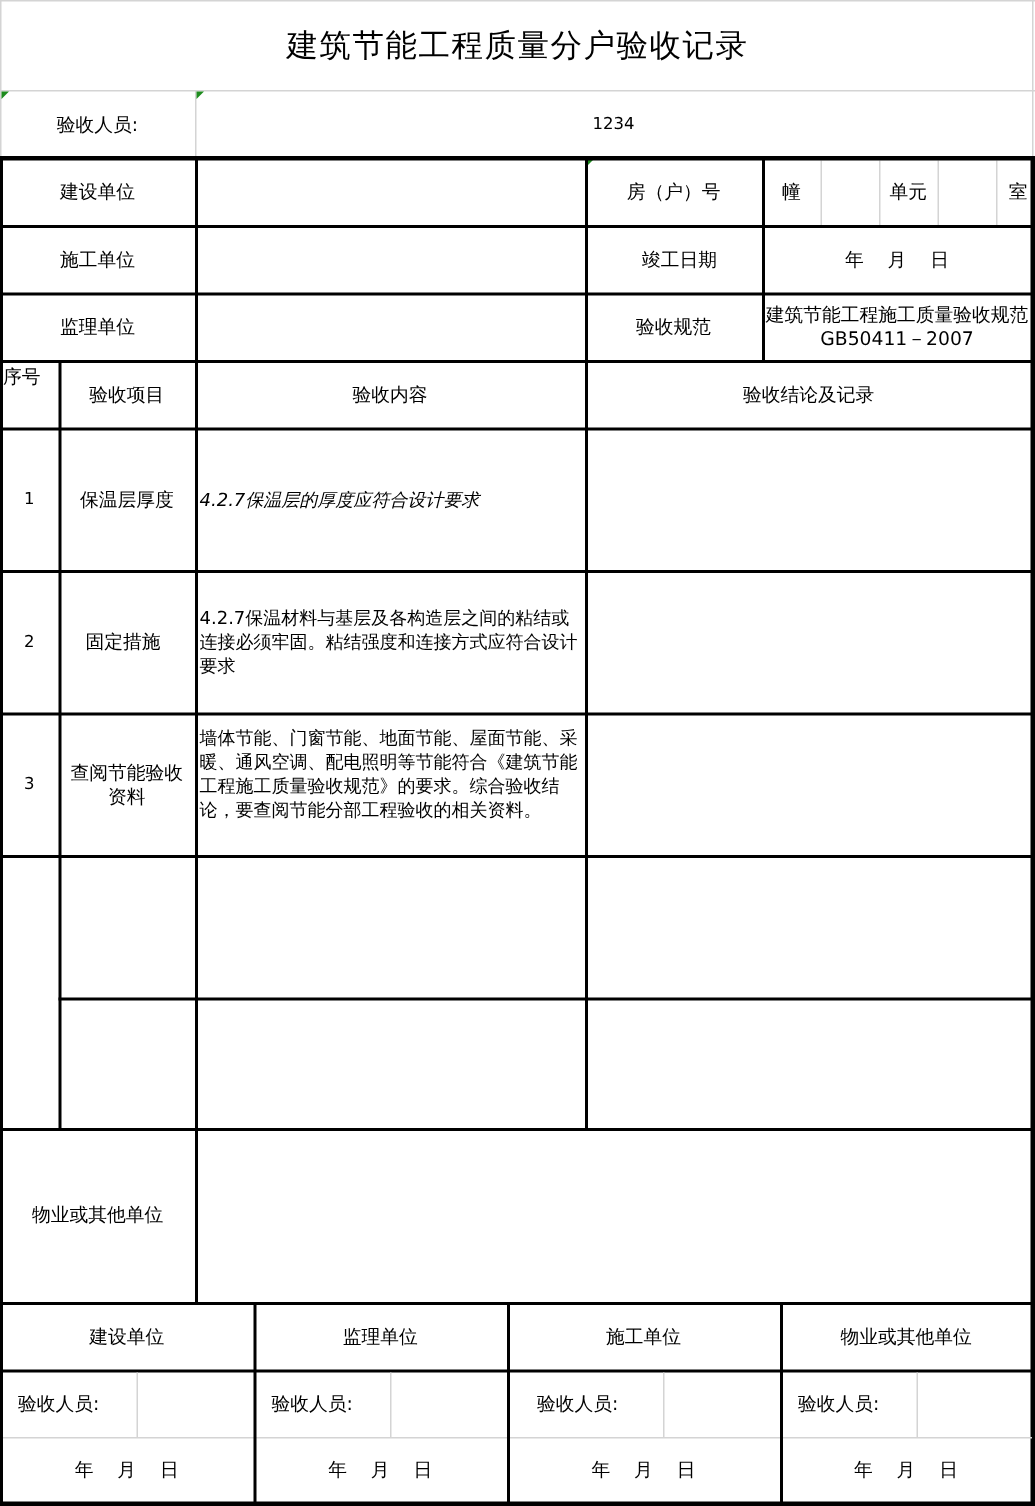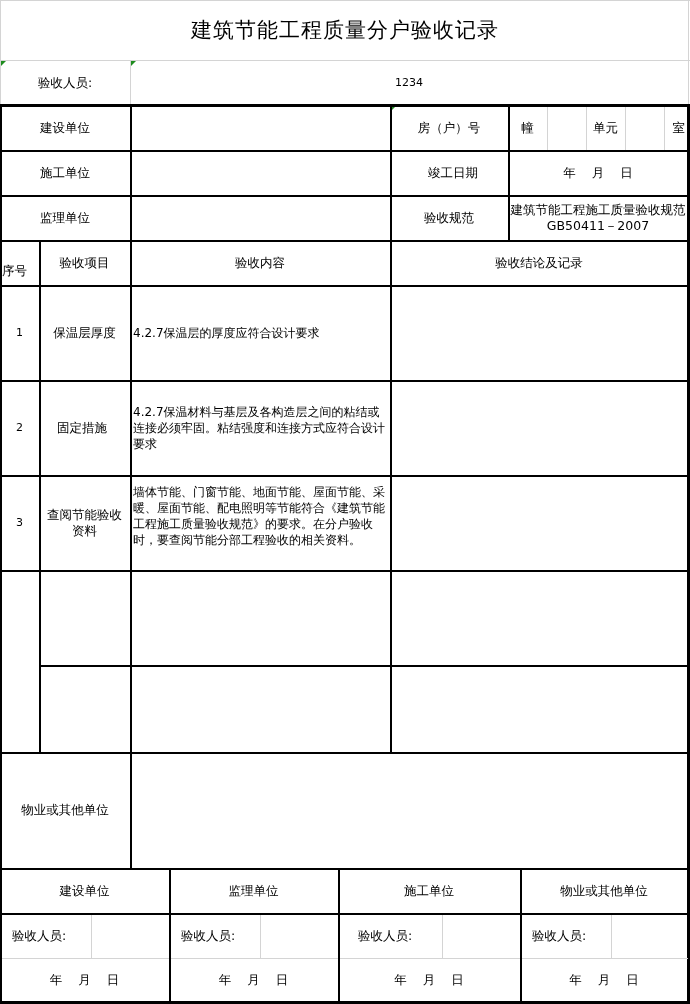--- a/index.html
+++ b/index.html
@@ -47,38 +47,38 @@
 <div class="cell" style="left:0;top:150px;width:130px;height:45px;">施工单位</div>
 <div class="cell" style="left:130px;top:150px;width:260px;height:45px;"></div>
 <div class="cell" style="left:390px;top:150px;width:126px;height:45px;">竣工日期</div>
 <div class="cell" style="left:508px;top:150px;width:180px;height:45px;white-space:pre;">年    月    日</div>
 
 <div class="cell" style="left:0;top:195px;width:130px;height:45px;">监理单位</div>
 <div class="cell" style="left:130px;top:195px;width:260px;height:45px;"></div>
 <div class="cell" style="left:390px;top:195px;width:118px;height:45px;">验收规范</div>
 <div class="cell" style="left:508px;top:195px;width:180px;height:45px;padding:0 2px;">建筑节能工程施工质量验收规范GB50411－2007</div>
 
-<div class="cell" style="left:0;top:248px;width:29px;height:45px;">序号</div>
+<div class="cell" style="left:0;top:228px;width:29px;height:45px;">序号</div>
 <div class="cell" style="left:39px;top:240px;width:91px;height:45px;">验收项目</div>
 <div class="cell" style="left:130px;top:240px;width:260px;height:45px;">验收内容</div>
 <div class="cell" style="left:390px;top:240px;width:298px;height:45px;">验收结论及记录</div>
 
 <div class="cell" style="left:0;top:285px;width:39px;height:95px;font-size:11px;">1</div>
 <div class="cell" style="left:39px;top:285px;width:91px;height:95px;text-align:right;">保温层厚度</div>
-<div class="cell left" style="left:130px;top:285px;width:260px;height:95px;font-size:12px;">4.2.7保温层的厚度应符合设计要求</div>
+<div class="cell left" style="left:130px;top:285px;width:260px;height:95px;font-size:12px;font-style:italic;">4.2.7保温层的厚度应符合设计要求</div>
 <div class="cell" style="left:390px;top:285px;width:298px;height:95px;"></div>
 
 <div class="cell" style="left:0;top:380px;width:39px;height:95px;font-size:11px;">2</div>
 <div class="cell" style="left:39px;top:380px;width:86px;height:95px;">固定措施</div>
 <div class="cell left" style="left:130px;top:380px;width:260px;height:95px;font-size:12px;">4.2.7保温材料与基层及各构造层之间的粘结或连接必须牢固。粘结强度和连接方式应符合设计要求</div>
 <div class="cell" style="left:390px;top:380px;width:298px;height:95px;"></div>
 
 <div class="cell" style="left:0;top:475px;width:39px;height:95px;font-size:11px;">3</div>
 <div class="cell" style="left:39px;top:475px;width:91px;height:95px;padding:0 4px;">查阅节能验收资料</div>
-<div class="cell left" style="left:130px;top:475px;width:260px;height:95px;font-size:12px;align-items:flex-start;padding-top:9px;">墙体节能、门窗节能、地面节能、屋面节能、采暖、屋面节能、配电照明等节能符合《建筑节能工程施工质量验收规范》的要求。在分户验收时，要查阅节能分部工程验收的相关资料。</div>
+<div class="cell left" style="left:130px;top:475px;width:260px;height:95px;font-size:12px;align-items:flex-start;padding-top:9px;">墙体节能、门窗节能、地面节能、屋面节能、采暖、通风空调、配电照明等节能符合《建筑节能工程施工质量验收规范》的要求。综合验收结论，要查阅节能分部工程验收的相关资料。</div>
 <div class="cell" style="left:390px;top:475px;width:298px;height:95px;"></div>
 
 <div class="cell" style="left:0;top:570px;width:39px;height:182px;"></div>
 <div class="cell" style="left:39px;top:570px;width:91px;height:95px;"></div>
 <div class="cell" style="left:130px;top:570px;width:260px;height:95px;"></div>
 <div class="cell" style="left:390px;top:570px;width:298px;height:95px;"></div>
 <div class="cell" style="left:39px;top:665px;width:91px;height:87px;"></div>
 <div class="cell" style="left:130px;top:665px;width:260px;height:87px;"></div>
 <div class="cell" style="left:390px;top:665px;width:298px;height:87px;"></div>
 

